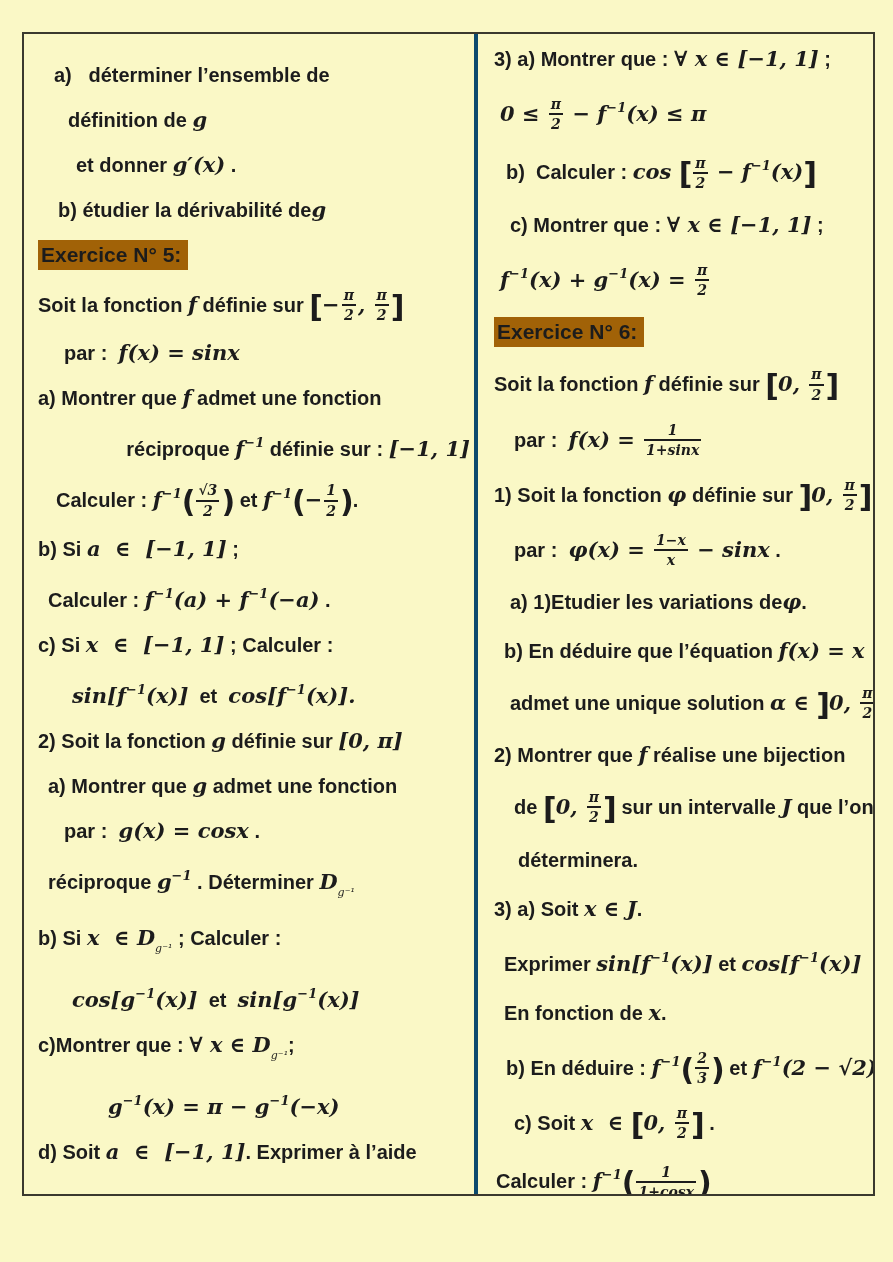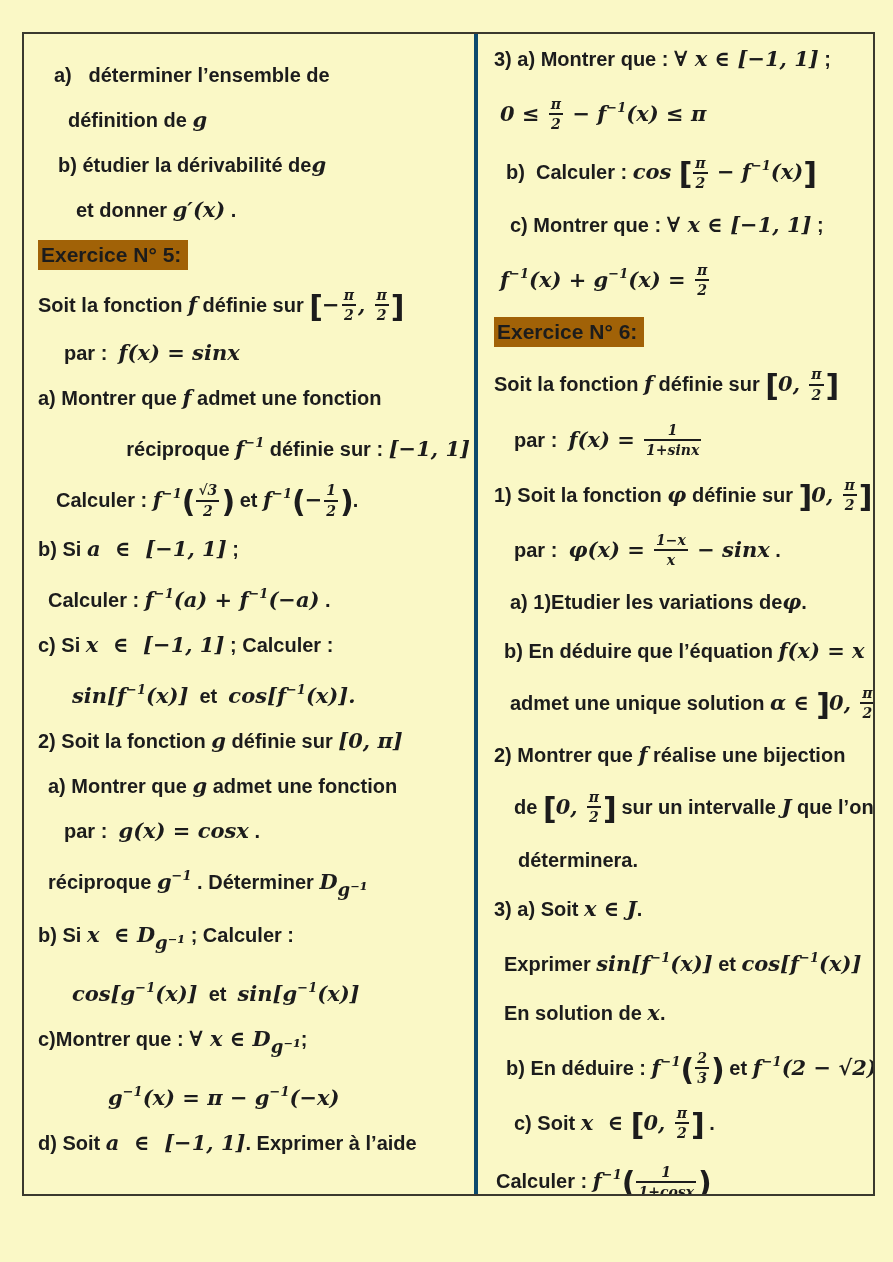--- a/index.html
+++ b/index.html
@@ -16,21 +16,21 @@
   .col-left{width:450px;padding:10px 4px 0 14px;margin-top:16px;}
   .col-right{flex:1;border-left:4px solid #0c4a6e;padding:10px 4px 0 16px;}
   .line{
     white-space:pre;margin:0 0 15px 0;
     font-weight:bold;font-size:20px;line-height:30px;color:#1c1c1c;
   }
   .col-right .line{margin-bottom:19px;}
   .t{font-family:"Liberation Sans",sans-serif;font-weight:bold;}
   .m{font-family:"DejaVu Serif",serif;font-style:italic;font-weight:bold;font-size:21px;}
   .sup{font-family:"DejaVu Serif",serif;font-style:italic;font-weight:bold;font-size:13px;vertical-align:9px;letter-spacing:0;}
-  .sub{font-family:"DejaVu Serif",serif;font-style:italic;font-weight:bold;font-size:18px;vertical-align:-7px;}
+  .sub{font-family:"DejaVu Serif",serif;font-style:italic;font-weight:normal;font-size:11px;vertical-align:-7px;}
   .frac{
     display:inline-block;text-align:center;vertical-align:-0.6em;
     font-family:"DejaVu Serif",serif;font-style:italic;font-weight:bold;
     font-size:14px;line-height:1.15;margin:0 2px;
   }
   .frac .num{display:block;border-bottom:2px solid #1c1c1c;padding:0 2px 1px 2px;}
   .frac .den{display:block;padding:1px 2px 0 2px;}
   .big{
     font-family:"DejaVu Sans",sans-serif;font-weight:bold;font-style:normal;
     font-size:30px;vertical-align:-5px;line-height:1;letter-spacing:-1px;
@@ -38,22 +38,22 @@
   .hl-line{margin-top:2px;margin-bottom:17px;}
   .hl{background:#a16207;padding:3px 7px 4px 3px;font-size:21px;}
 </style>
 </head>
 <body>
 
 <div class="doc-box">
   <div class="col col-left">
       <div class="line" style="padding-left: 0.8em;"><span class="t">a)   déterminer l’ensemble de</span></div>
       <div class="line" style="padding-left: 1.5em;"><span class="t">définition de </span><span class="m">g</span></div>
+      <div class="line" style="padding-left: 1.9em;"><span class="t">et donner </span><span class="m">g′(x)</span><span class="t"> .</span></div>
       <div class="line" style="padding-left: 1em;"><span class="t">b) étudier la dérivabilité de</span><span class="m">g</span></div>
-      <div class="line" style="padding-left: 1.9em;"><span class="t">et donner </span><span class="m">g′(x)</span><span class="t"> .</span></div>
       <div class="line hl-line"><span class="hl"><span class="t">Exercice N° 5:</span></span></div>
       <div class="line"><span class="t">Soit la fonction </span><span class="m">f</span><span class="t"> définie sur </span><span class="big">[</span><span class="m">−</span><span class="frac"><span class="num">π</span><span class="den">2</span></span><span class="m">, </span><span class="frac"><span class="num">π</span><span class="den">2</span></span><span class="big">]</span></div>
       <div class="line" style="padding-left: 1.3em;"><span class="t">par :  </span><span class="m">f(x) = sinx</span></div>
       <div class="line"><span class="t">a) Montrer que </span><span class="m">f</span><span class="t"> admet une fonction</span></div>
       <div class="line" style="padding-left: 0.6em; text-align: right;"><span class="t">réciproque </span><span class="m">f</span><span class="sup">−1</span><span class="t"> définie sur : </span><span class="m">[−1, 1]</span></div>
       <div class="line" style="padding-left: 0.9em;"><span class="t">Calculer : </span><span class="m">f</span><span class="sup">−1</span><span class="big">(</span><span class="frac"><span class="num">√3</span><span class="den">2</span></span><span class="big">)</span><span class="t"> et </span><span class="m">f</span><span class="sup">−1</span><span class="big">(</span><span class="m">−</span><span class="frac"><span class="num">1</span><span class="den">2</span></span><span class="big">)</span><span class="t">.</span></div>
       <div class="line"><span class="t">b) Si </span><span class="m">a  ∈  [−1, 1]</span><span class="t"> ;</span></div>
       <div class="line" style="padding-left: 0.5em;"><span class="t">Calculer : </span><span class="m">f</span><span class="sup">−1</span><span class="m">(a) + f</span><span class="sup">−1</span><span class="m">(−a)</span><span class="t"> .</span></div>
       <div class="line"><span class="t">c) Si </span><span class="m">x  ∈  [−1, 1]</span><span class="t"> ; Calculer :</span></div>
       <div class="line" style="padding-left: 1.7em;"><span class="m">sin[f</span><span class="sup">−1</span><span class="m">(x)]</span><span class="t">  et  </span><span class="m">cos[f</span><span class="sup">−1</span><span class="m">(x)].</span></div>
@@ -79,18 +79,18 @@
       <div class="line"><span class="t">1) Soit la fonction </span><span class="m">φ</span><span class="t"> définie sur </span><span class="big">]</span><span class="m">0, </span><span class="frac"><span class="num">π</span><span class="den">2</span></span><span class="big">]</span></div>
       <div class="line" style="padding-left: 1em;"><span class="t">par :  </span><span class="m">φ(x) = </span><span class="frac"><span class="num">1−x</span><span class="den">x</span></span><span class="m"> − sinx</span><span class="t"> .</span></div>
       <div class="line" style="padding-left: 0.8em;"><span class="t">a) 1)Etudier les variations de</span><span class="m">φ</span><span class="t">.</span></div>
       <div class="line" style="padding-left: 0.5em; margin-top: 15px;"><span class="t">b) En déduire que l’équation </span><span class="m">f(x) = x</span></div>
       <div class="line" style="padding-left: 0.8em;"><span class="t">admet une unique solution </span><span class="m">α ∈ </span><span class="big">]</span><span class="m">0, </span><span class="frac"><span class="num">π</span><span class="den">2</span></span><span class="big">[</span><span class="t">.</span></div>
       <div class="line"><span class="t">2) Montrer que </span><span class="m">f</span><span class="t"> réalise une bijection</span></div>
       <div class="line" style="padding-left: 1em;"><span class="t">de </span><span class="big">[</span><span class="m">0, </span><span class="frac"><span class="num">π</span><span class="den">2</span></span><span class="big">]</span><span class="t"> sur un intervalle </span><span class="m">J</span><span class="t"> que l’on</span></div>
       <div class="line" style="padding-left: 1.2em;"><span class="t">déterminera.</span></div>
       <div class="line"><span class="t">3) a) Soit </span><span class="m">x ∈ J</span><span class="t">.</span></div>
       <div class="line" style="padding-left: 0.5em;"><span class="t">Exprimer </span><span class="m">sin[f</span><span class="sup">−1</span><span class="m">(x)]</span><span class="t"> et </span><span class="m">cos[f</span><span class="sup">−1</span><span class="m">(x)]</span></div>
-      <div class="line" style="padding-left: 0.5em;"><span class="t">En solution de </span><span class="m">x</span><span class="t">.</span></div>
+      <div class="line" style="padding-left: 0.5em;"><span class="t">En fonction de </span><span class="m">x</span><span class="t">.</span></div>
       <div class="line" style="padding-left: 0.6em;"><span class="t">b) En déduire : </span><span class="m">f</span><span class="sup">−1</span><span class="big">(</span><span class="frac"><span class="num">2</span><span class="den">3</span></span><span class="big">)</span><span class="t"> et </span><span class="m">f</span><span class="sup">−1</span><span class="m">(2 − √2)</span></div>
       <div class="line" style="padding-left: 1em;"><span class="t">c) Soit </span><span class="m">x  ∈ </span><span class="big">[</span><span class="m">0, </span><span class="frac"><span class="num">π</span><span class="den">2</span></span><span class="big">]</span><span class="t"> .</span></div>
       <div class="line" style="padding-left: 0.1em;"><span class="t">Calculer : </span><span class="m">f</span><span class="sup">−1</span><span class="big">(</span><span class="frac"><span class="num">1</span><span class="den">1+cosx</span></span><span class="big">)</span></div>
     </div>
 </div>
 
 </body></html>

